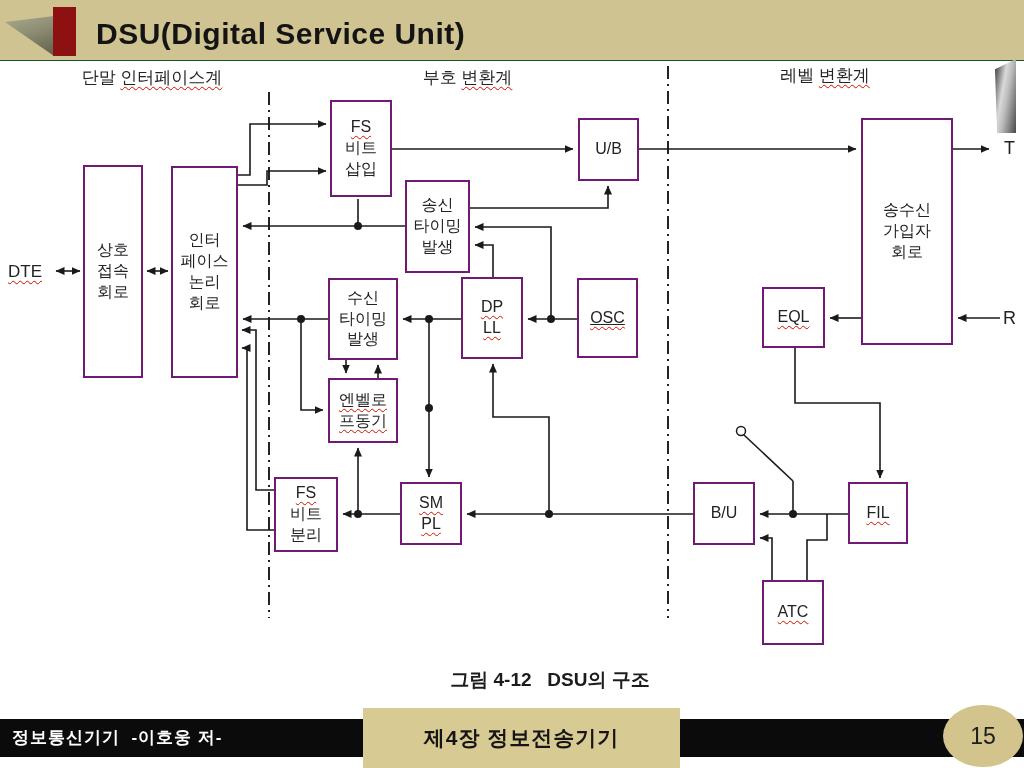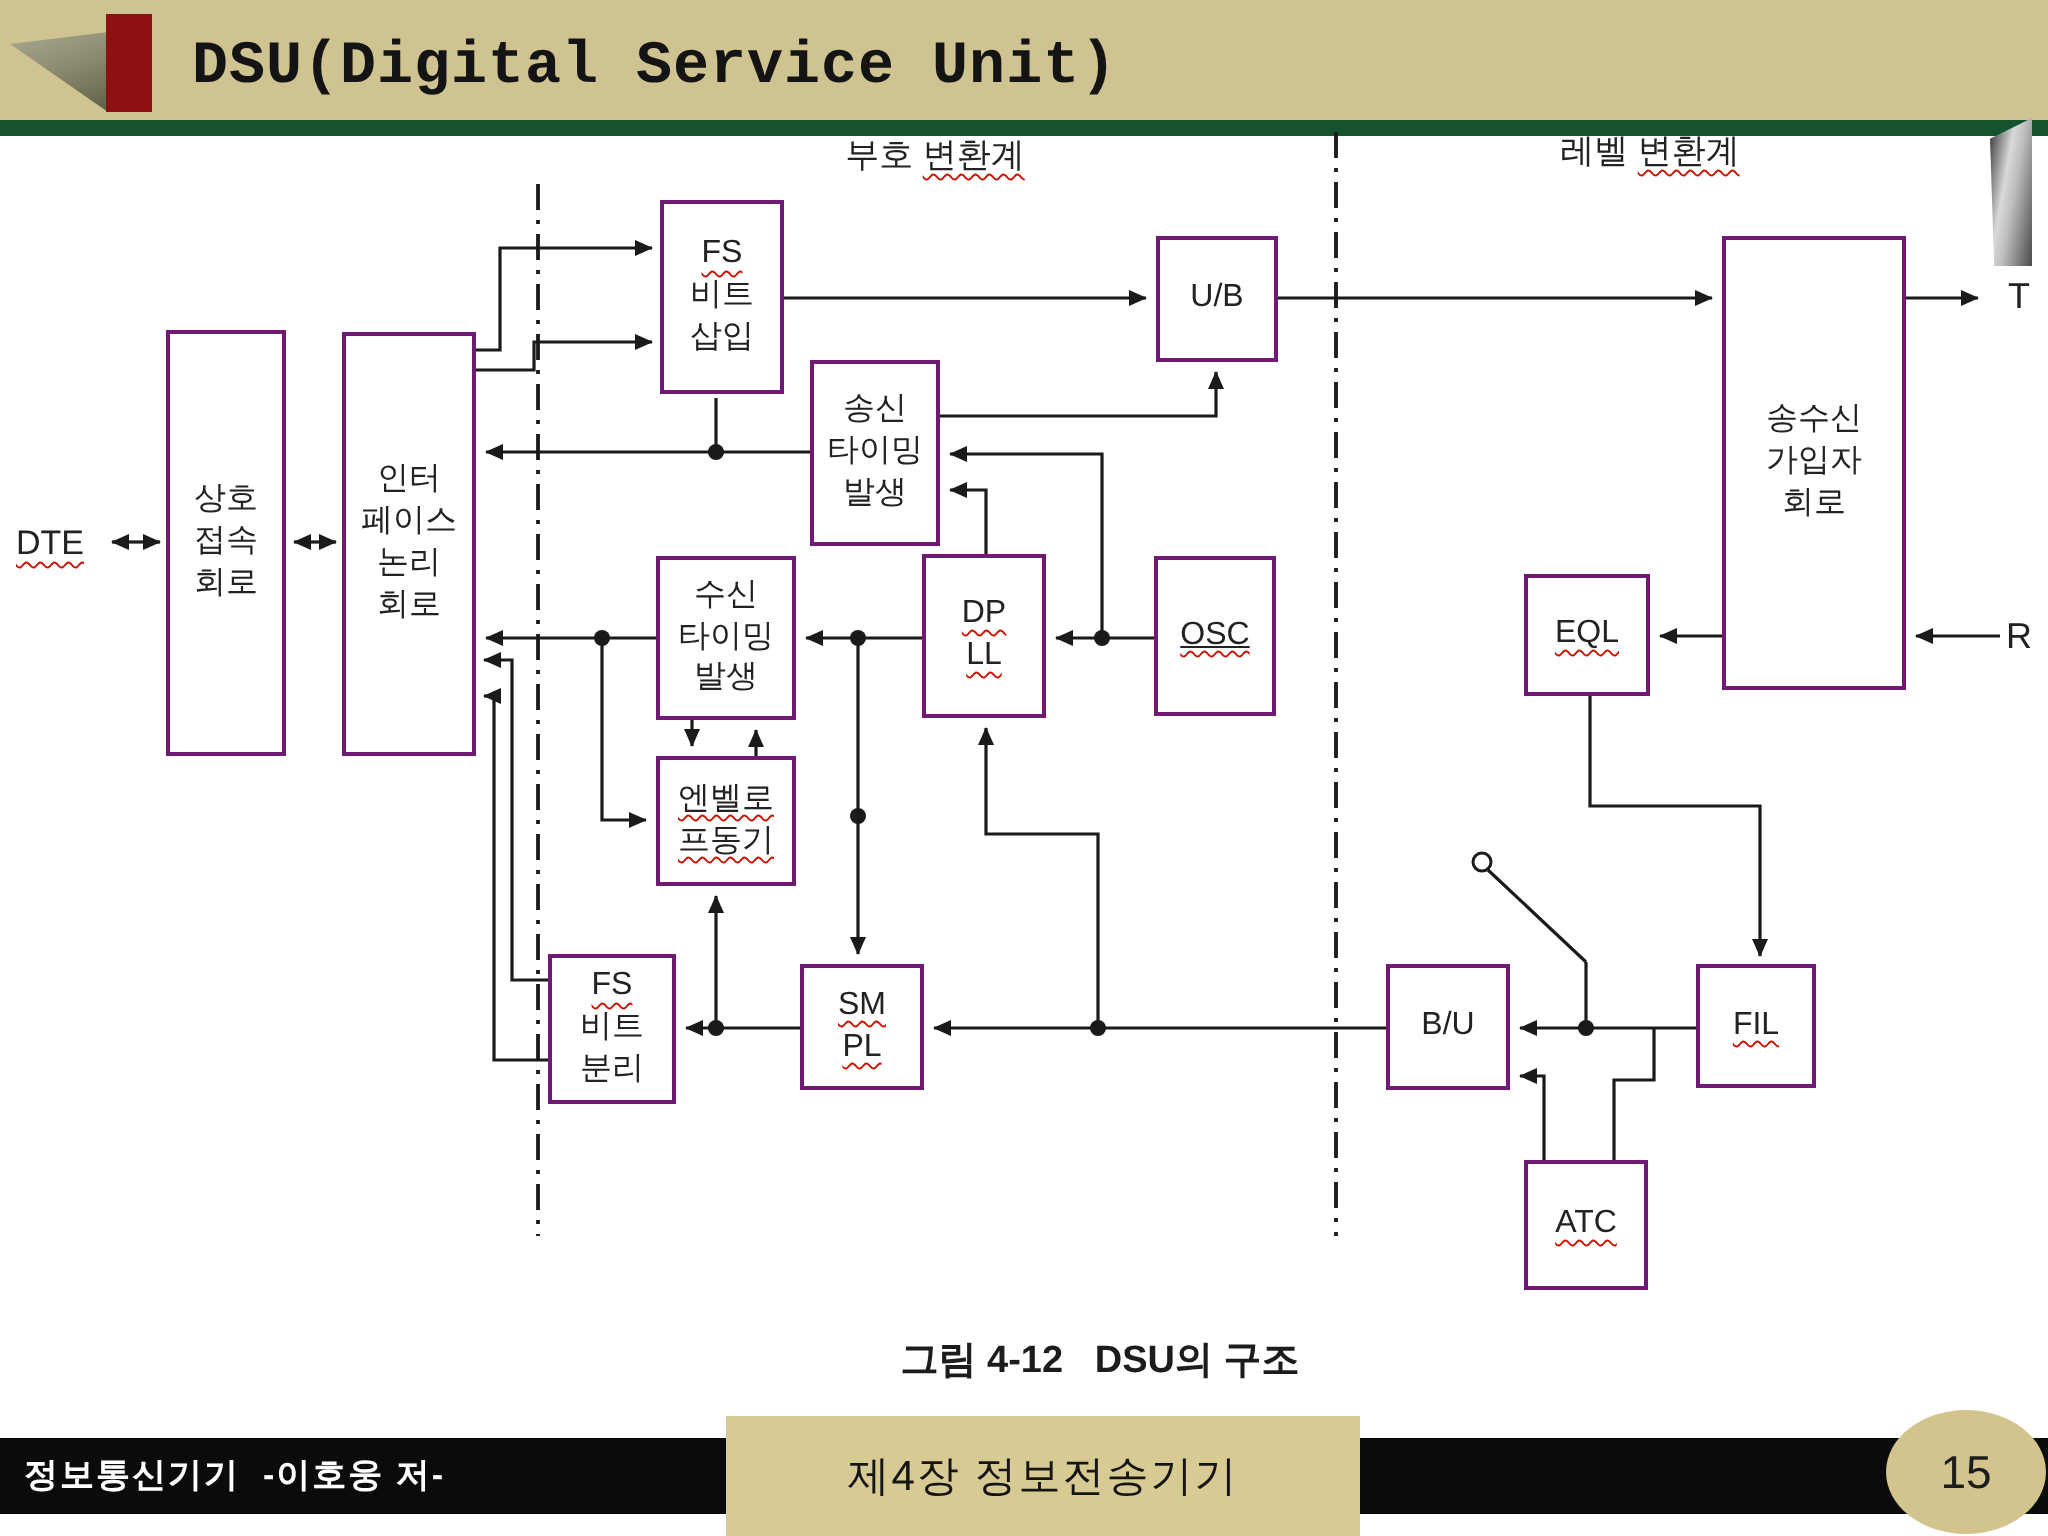--- a/index.html
+++ b/index.html
@@ -1,20 +1,20 @@
 <!DOCTYPE html>
 <html><head>
 <meta charset="utf-8">
 <style>
   html,body{margin:0;padding:0;background:#fff;}
   .slide{position:relative;width:1024px;height:768px;overflow:hidden;background:#ffffff;
          font-family:"Liberation Sans","DejaVu Sans",sans-serif;color:#1a1a1a;}
   
   .top-band{position:absolute;left:0;top:0;width:1024px;height:60px;background:#cfc391;
-            border-bottom:8px solid #14532d;font-family:Liberation Mono, monospace;}
+            border-bottom:1px solid #14532d;}
   .logo-red{position:absolute;left:53px;top:7px;width:23px;height:49px;background:#8e1111;}
   .logo-tri{position:absolute;left:5px;top:16px;width:49px;height:40px;
             background:linear-gradient(160deg,#a3a389 10%,#8d8d74 45%,#5f5f46 100%);
             clip-path:polygon(0 15%,100% 0,100% 100%);}
   .slide-title{position:absolute;left:96px;top:17px;font-size:30px;font-weight:600;
                letter-spacing:0.5px;color:#141414;white-space:nowrap;}
   .corner-tab{position:absolute;left:995px;top:59px;width:21px;height:74px;
               background:linear-gradient(100deg,#2e2e2e 0%,#d9d9d9 38%,#bdbdbd 55%,#4a4a4a 100%);
               clip-path:polygon(0 14%,100% 0,100% 100%,10% 100%);}
   
@@ -26,21 +26,21 @@
   .sq{text-decoration-line:underline;text-decoration-style:wavy;text-decoration-color:#cc1100;
       text-decoration-thickness:1px;text-underline-offset:3px;}
   .caption{position:absolute;left:330px;top:667px;width:440px;text-align:center;
            font-size:19px;font-weight:600;color:#1c1c1c;white-space:pre;}
   svg.wires{position:absolute;left:0;top:0;pointer-events:none;}
   
   .footer-bar{position:absolute;left:0;top:719px;width:1024px;height:38px;background:#0b0b0b;}
   .footer-left{position:absolute;left:12px;top:726px;color:#ffffff;font-size:17px;font-weight:bold;
                letter-spacing:1px;white-space:pre;}
   .footer-box{position:absolute;left:363px;top:708px;width:317px;height:60px;background:#d8ca93;
-              display:flex;align-items:center;justify-content:center;font-size:21px;font-weight:normal;
+              display:flex;align-items:center;justify-content:center;font-size:21px;font-weight:bold;
               color:#151515;letter-spacing:1px;}
   .page-circle{position:absolute;left:943px;top:705px;width:80px;height:62px;border-radius:50%;
                background:#d2c48c;display:flex;align-items:center;justify-content:center;
                font-size:23px;color:#1d1d1d;}
 </style>
 </head>
 <body>
 
 <div class="slide">
 
@@ -115,20 +115,21 @@
         <circle cx="301" cy="319" r="4"></circle>
       <circle cx="429" cy="319" r="4"></circle>
         <circle cx="551" cy="319" r="4"></circle>
       <circle cx="429" cy="408" r="4"></circle>
         <circle cx="358" cy="514" r="4"></circle>
       <circle cx="549" cy="514" r="4"></circle>
         <circle cx="793" cy="514" r="4"></circle>
     </g>
   </svg>
 
+  <div class="dheader" style="left:62px;top:66px;width:180px;"><span>단말 </span><span class="sq">인터페이스계</span></div>
   <div class="dheader" style="left:405px;top:66px;width:125px;"><span>부호 </span><span class="sq">변환계</span></div>
   <div class="dheader" style="left:755px;top:64px;width:140px;"><span>레벨 </span><span class="sq">변환계</span></div>
 
   <div class="dbox" style="left:83px;top:165px;width:60px;height:213px;">
     <span>상호</span>
     <span>접속</span>
     <span>회로</span>
   </div>
   <div class="dbox" style="left:171px;top:166px;width:67px;height:212px;">
     <span>인터</span>

